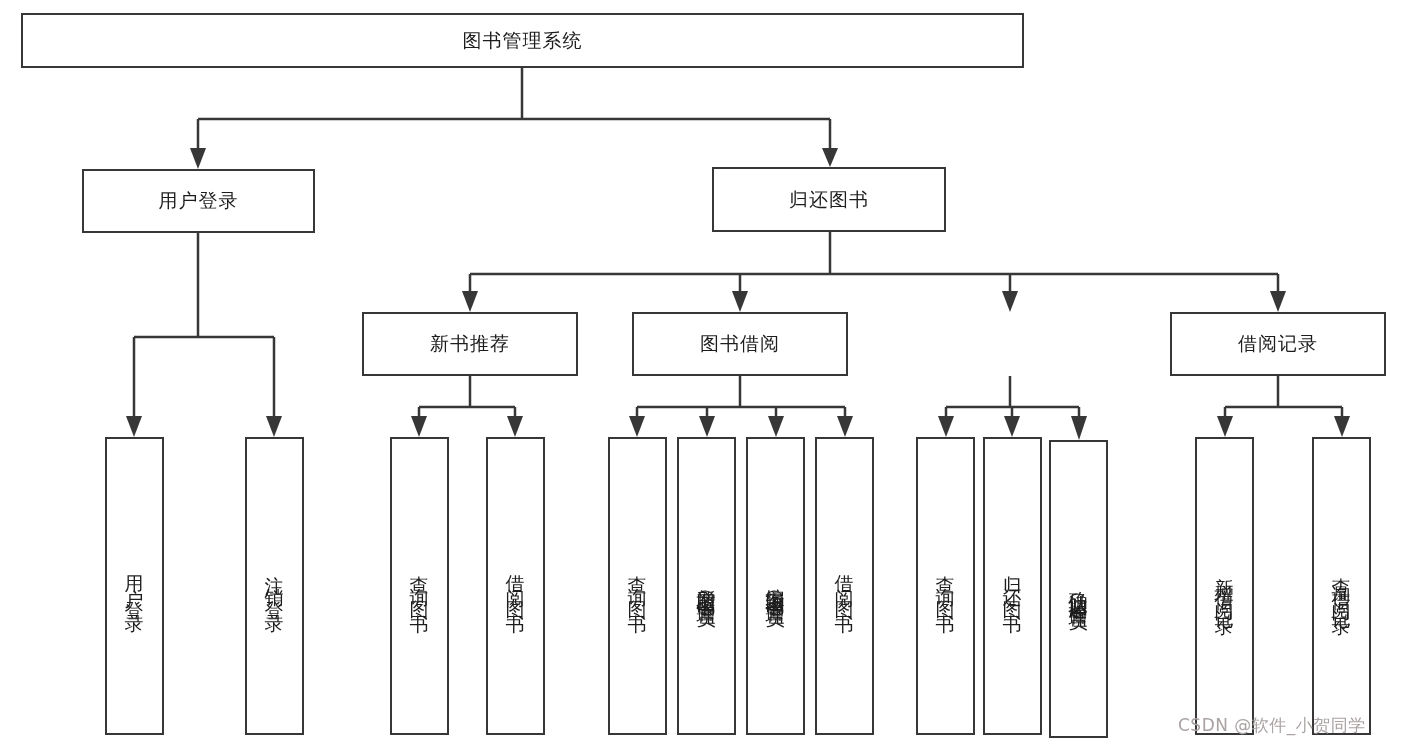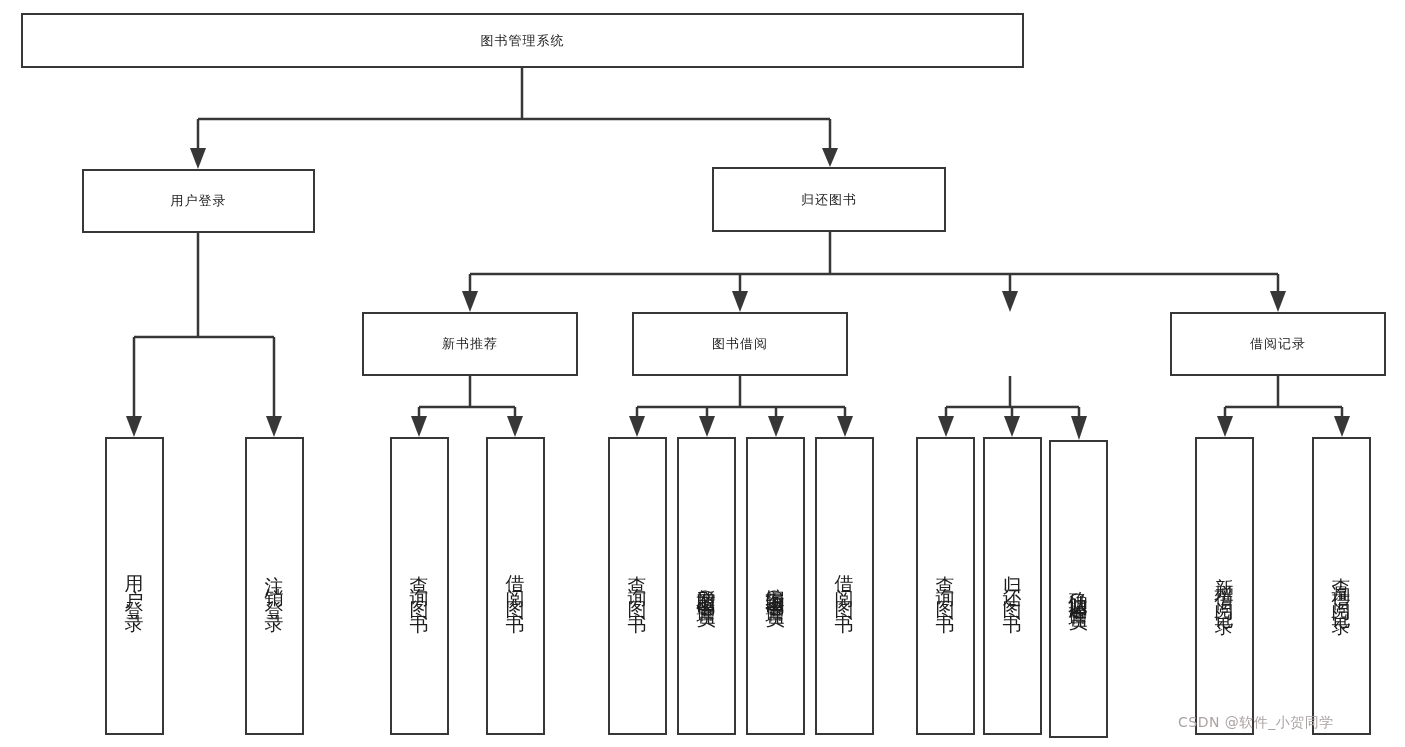--- a/index.html
+++ b/index.html
@@ -19,21 +19,21 @@
   .wires{position:absolute;left:0;top:0;z-index:1;}
   .wires line,.wires polyline{stroke:var(--line);stroke-width:2.5;fill:none;}
   .wires polygon{fill:var(--line);stroke:none;}
   .node{
     position:absolute;
     box-sizing:border-box;
     background:#fff;
     border:2px solid var(--line);
     display:flex;align-items:center;justify-content:center;
     z-index:2;
-    font-size:13px;
+    font-size:19px;
     letter-spacing:1px;
     white-space:nowrap;
   }
   .leaf{
     position:absolute;
     box-sizing:border-box;
     width:59px;height:298px;
     top:437px;
     background:#fff;
     border:2px solid var(--line);
@@ -45,21 +45,21 @@
     text-orientation:mixed;
     font-size:19px;
     line-height:1;
   }
   .ls-4 span{letter-spacing:13px;}
   .ls-6 span{letter-spacing:8px;}
   .ls-9 span{letter-spacing:3px;}
   .watermark{
     position:absolute;
     left:1178px;top:714px;
-    font-size:14px;
+    font-size:17px;
     color:var(--watermark);
     z-index:5;
     letter-spacing:0.5px;
     white-space:nowrap;
   }
 </style>
 </head>
 <body>
 
 <div class="canvas">

